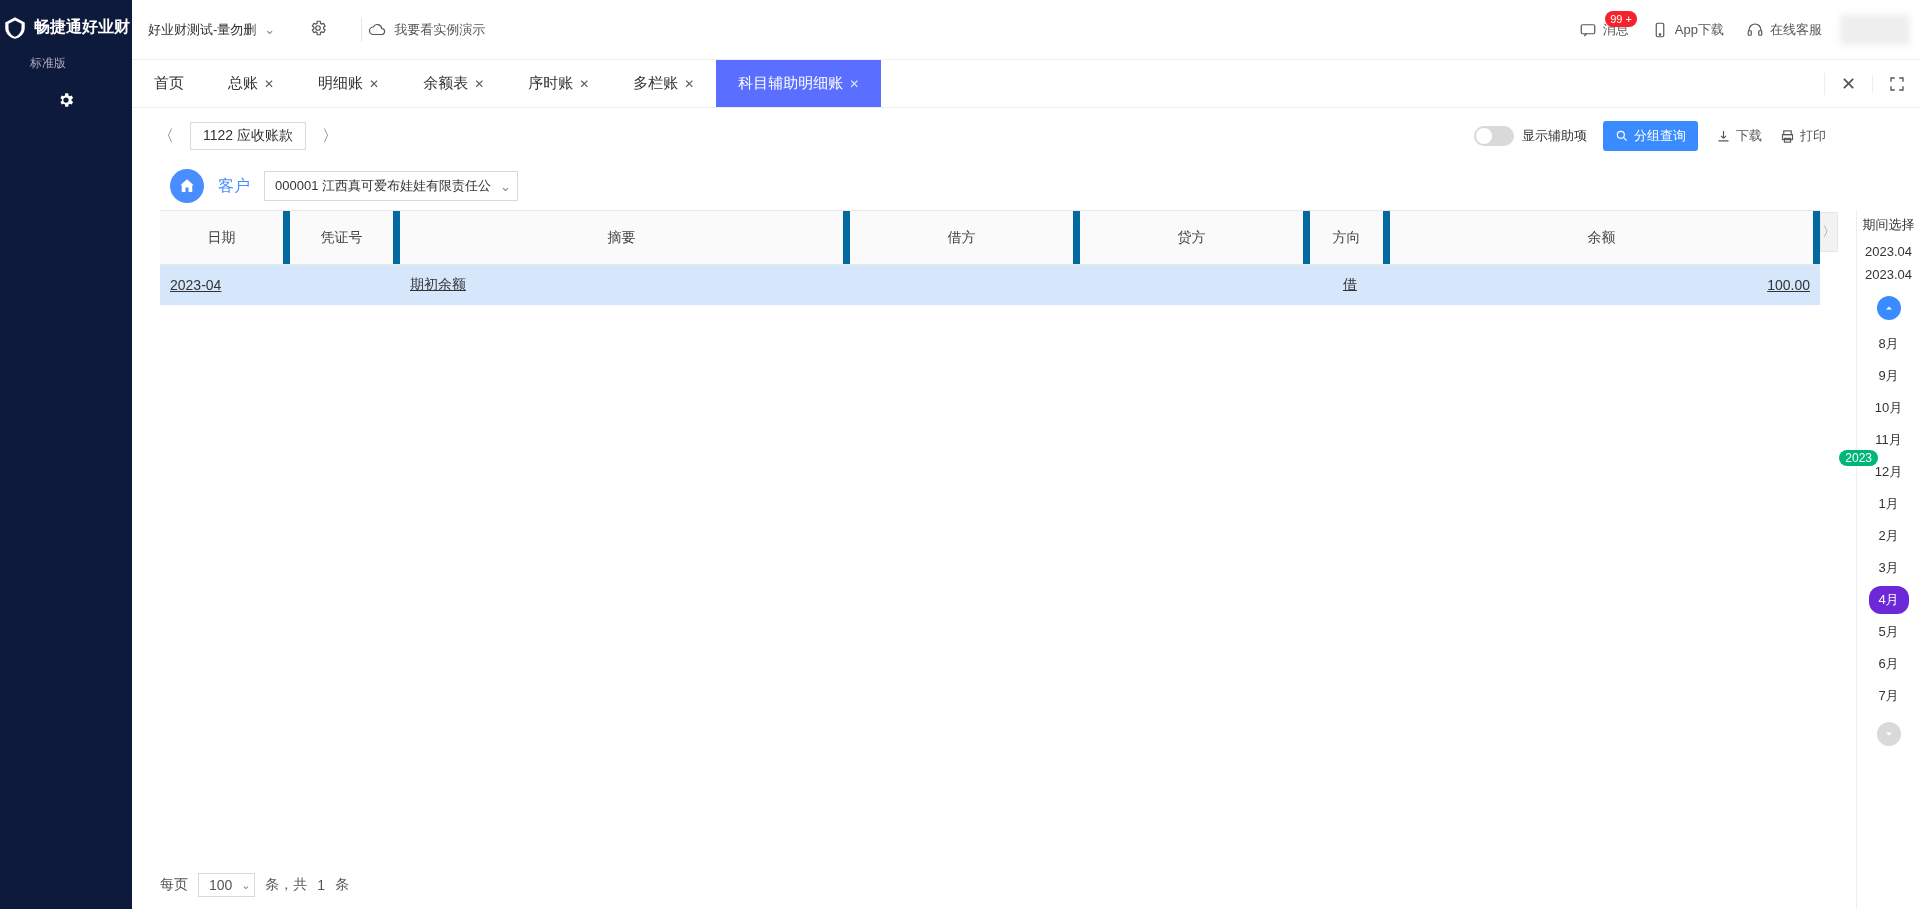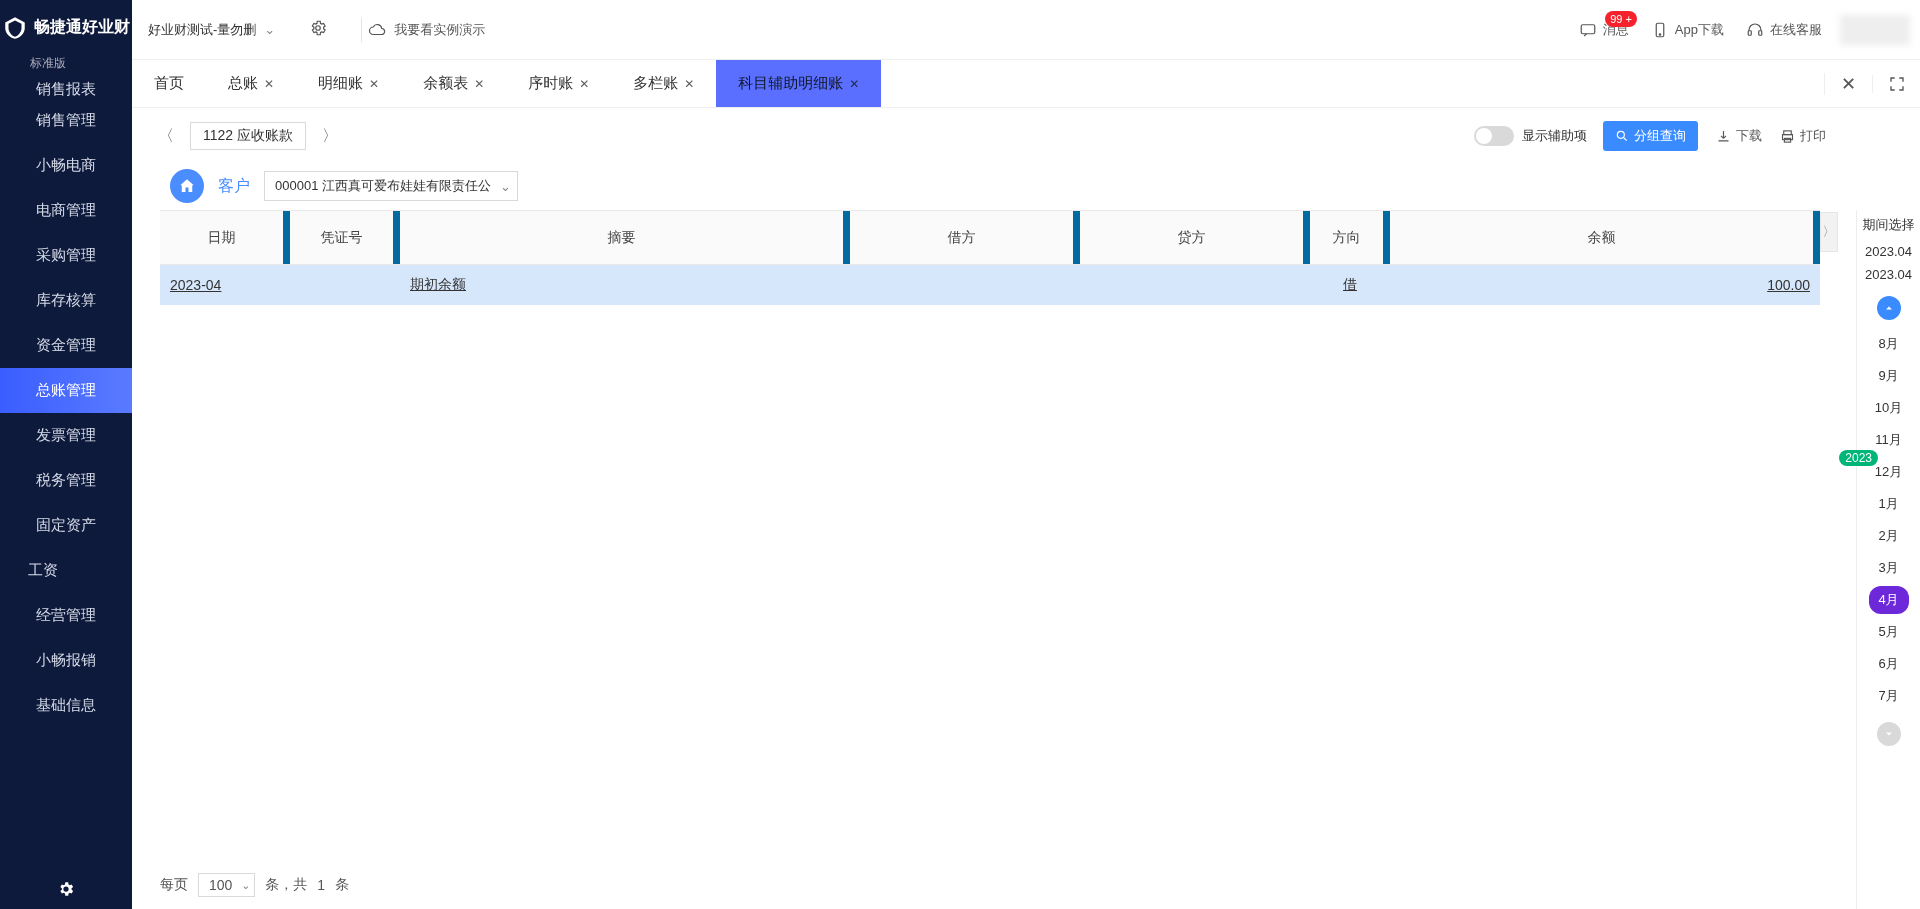--- a/index.html
+++ b/index.html
@@ -26,21 +26,21 @@
 .divider-v { width:1px; height:24px; background:#e5e5e5; margin:0 6px; }
 .demo-link { display:flex; align-items:center; gap:8px; color:#555; cursor:pointer; }
 .flex-spacer { flex:1; }
 .top-action { display:flex; align-items:center; gap:6px; margin-left:22px; cursor:pointer; color:#555; position:relative; }
 .badge { position:absolute; top:-10px; right:-8px; background:#f5222d; color:#fff; font-size:11px; border-radius:10px; padding:0 5px; line-height:16px; height:16px; }
 .avatar-box { width:70px; height:30px; margin-left:18px; background:#eee; filter:blur(3px); }
 
 
 .tabbar { position:absolute; left:132px; top:60px; right:0; height:48px; display:flex; align-items:stretch; border-bottom:1px solid #eee; }
 .tab { display:flex; align-items:center; padding:0 22px; font-size:15px; cursor:pointer; gap:6px; }
-.tab.active { background:#5a6fff; color:#0f172a; }
+.tab.active { background:#5a6fff; color:#ffffff; }
 .tab .close { font-size:12px; opacity:.8; }
 .tabbar .right { margin-left:auto; display:flex; align-items:center; }
 .tab-close-all { width:48px; display:flex; align-items:center; justify-content:center; border-left:1px solid #eee; cursor:pointer; font-size:18px; color:#555; }
 .tab-expand { width:48px; display:flex; align-items:center; justify-content:center; border-left:1px solid #eee; cursor:pointer; color:#555; }
 
 
 .subbar { position:absolute; left:132px; top:108px; right:64px; height:56px; display:flex; align-items:center; padding:0 30px 0 22px; }
 .nav-arrows { display:flex; align-items:center; gap:12px; }
 .arrow-btn { cursor:pointer; font-size:16px; color:#666; padding:4px; }
 .acct-code-box { border:1px solid #d9d9d9; padding:4px 12px; font-size:14px; }
@@ -96,37 +96,20 @@
 
 <div class="sidebar">
   <div class="logo-box">
     <svg class="logo-icon" viewBox="0 0 24 24">
         <path fill="#fff" d="M12 2 3 7v5c0 5 4 9 9 10 5-1 9-5 9-10V7l-9-5zm0 3 6 3v4c0 3.5-2.6 7-6 8-3.4-1-6-4.5-6-8V8l6-3z"></path>
         <circle cx="12" cy="11" r="2.2" fill="#0e1a3b"></circle>
       </svg>
     <span class="logo-text">畅捷通好业财</span>
   </div>
   <div class="edition">标准版</div>
-  <div class="nav">
-    <div class="nav-item truncated">销售报表</div>
-    <div class="nav-item">销售管理</div>
-    <div class="nav-item">小畅电商</div>
-    <div class="nav-item">电商管理</div>
-    <div class="nav-item">采购管理</div>
-    <div class="nav-item">库存核算</div>
-    <div class="nav-item">资金管理</div>
-    <div class="nav-item active">总账管理</div>
-    <div class="nav-item">发票管理</div>
-    <div class="nav-item">税务管理</div>
-    <div class="nav-item">固定资产</div>
-    <div class="nav-item" style="justify-content:flex-start;padding-left:28px">工资</div>
-    <div class="nav-item">经营管理</div>
-    <div class="nav-item">小畅报销</div>
-    <div class="nav-item">基础信息</div>
-  </div>
   <div class="nav-footer">
     <svg class="icon gear-white" viewBox="0 0 24 24">
         <path d="M19.4 13a7.5 7.5 0 0 0 .1-1 7.5 7.5 0 0 0-.1-1l2.1-1.6-2-3.5-2.5 1a7.3 7.3 0 0 0-1.7-1L15 3h-4l-.3 2.9a7.3 7.3 0 0 0-1.7 1l-2.5-1-2 3.5L6.6 11a7.5 7.5 0 0 0-.1 1 7.5 7.5 0 0 0 .1 1l-2.1 1.6 2 3.5 2.5-1a7.3 7.3 0 0 0 1.7 1L11 21h4l.3-2.9a7.3 7.3 0 0 0 1.7-1l2.5 1 2-3.5Zm-7.4 2.5A3.5 3.5 0 1 1 15.5 12 3.5 3.5 0 0 1 12 15.5Z"></path>
       </svg>
   </div>
 </div>
 
 <div class="topbar">
   <div class="project-select">
     <span>好业财测试-量勿删</span>

